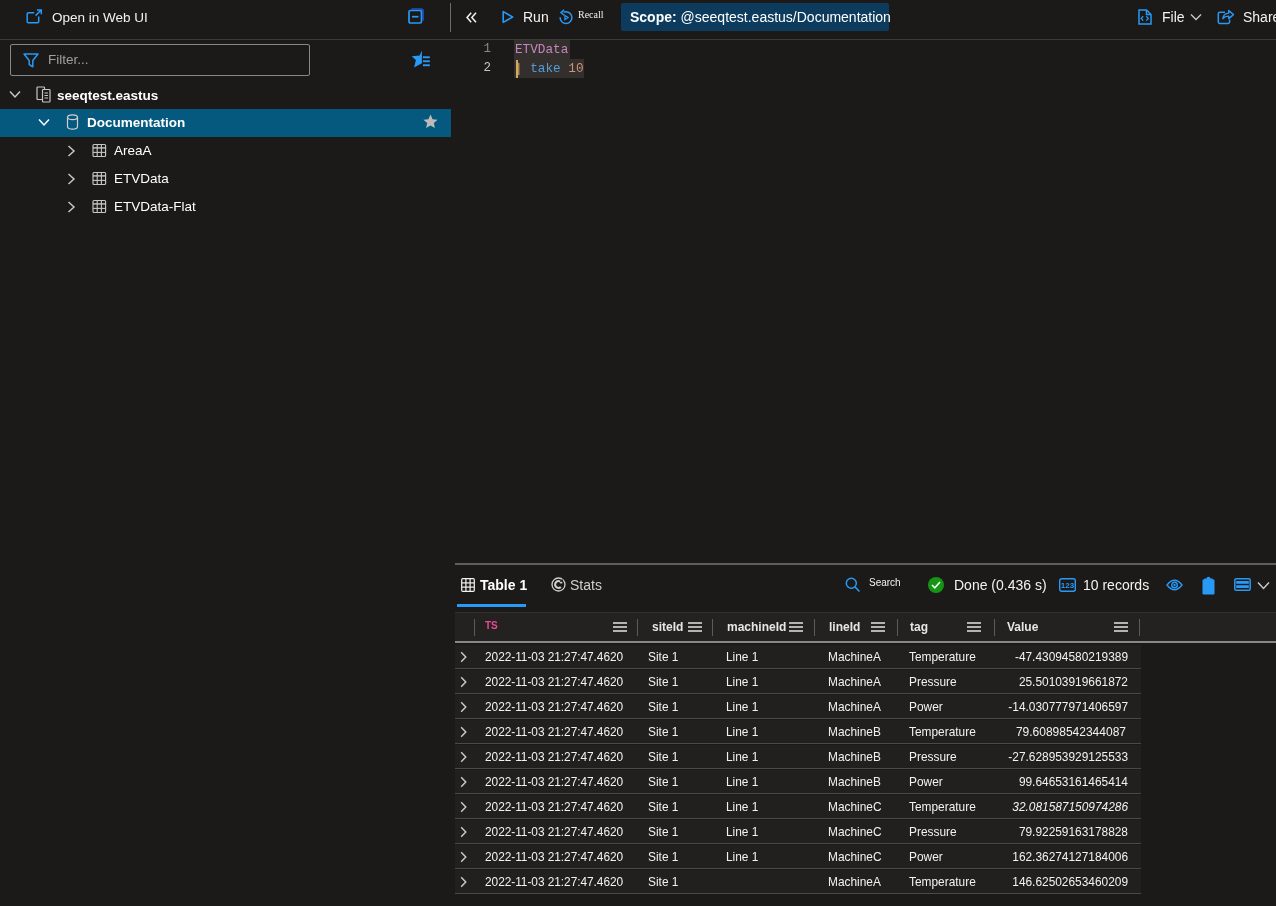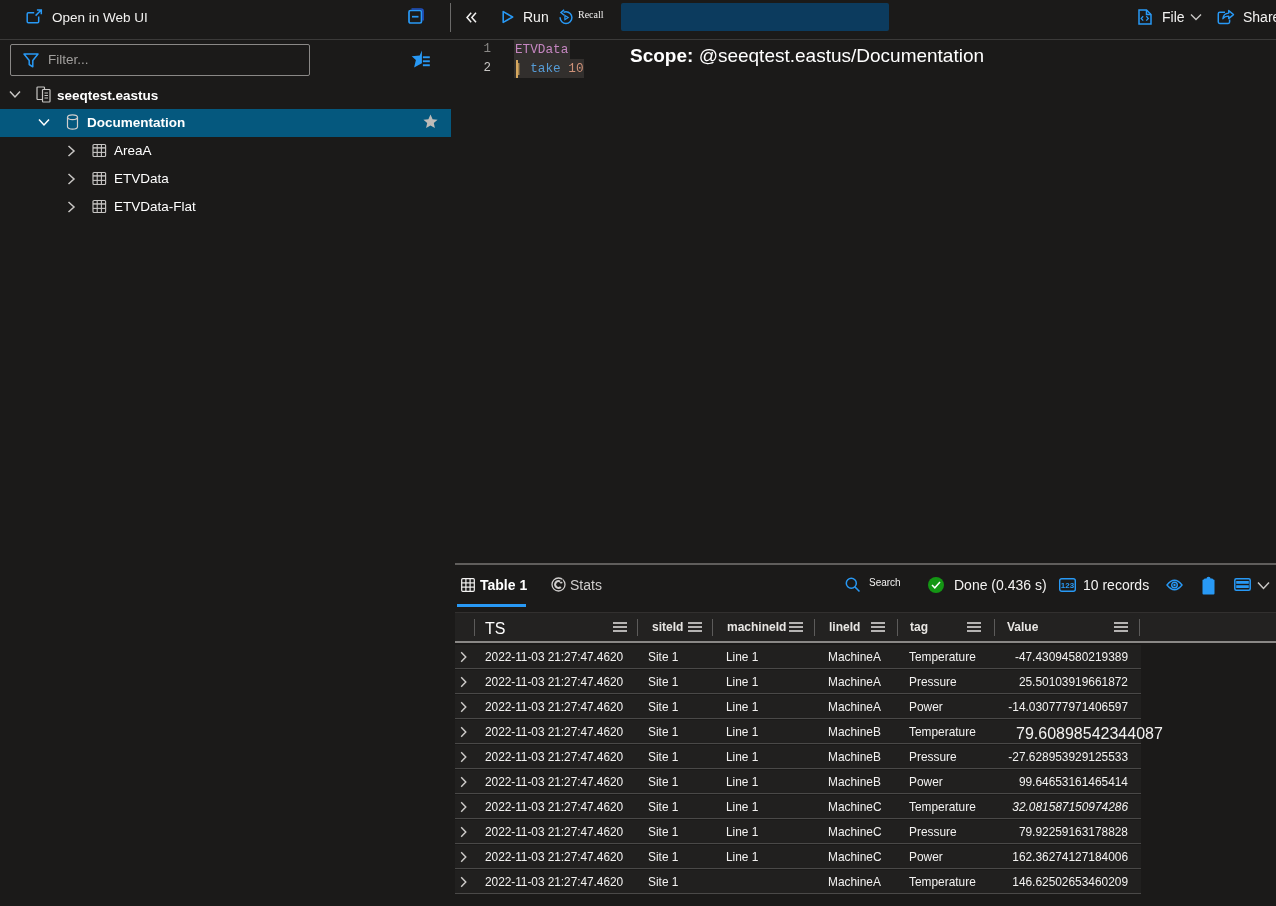--- a/index.html
+++ b/index.html
@@ -38,21 +38,21 @@
   <div class="abs" style="left:523px;top:9px;font-size:14px;color:#f3f2f1;">Run</div>
 
   <svg class="abs" style="left:558px;top:9px;" width="16" height="16" viewBox="0 0 16 16">
     <circle cx="8" cy="8.6" r="5.9" fill="none" stroke="#2899f5" stroke-width="1.5" stroke-dasharray="31 6.1" stroke-dashoffset="-24.5"></circle>
     <path d="M6.1 0.7 L3.0 3.5 L6.2 6.2" fill="none" stroke="#2899f5" stroke-width="1.5"></path>
     <path d="M6.9 6.5 L10.2 8.6 L6.9 10.7 Z" fill="none" stroke="#2899f5" stroke-width="1.2"></path>
   </svg>
   <div class="abs" style="left:578px;top:9px;font-size:10px;color:#f3f2f1;font-family:Liberation Serif, serif;">Recall</div>
 
   <div class="abs" style="left:621px;top:3px;width:268px;height:28px;background:#0c3b5e;border-radius:2px;"></div>
-  <div class="abs" style="left:630px;top:9px;font-size:19px;color:#ffffff;font-weight:bold;margin-top:36px;">Scope: <span style="font-weight:normal;">@seeqtest.eastus/Documentation</span></div>
+  <div class="abs" style="left:630px;top:9px;font-size:14px;color:#ffffff;font-weight:bold;">Scope: <span style="font-weight:normal;">@seeqtest.eastus/Documentation</span></div>
 
   <svg class="abs" style="left:1138px;top:9px;" width="14" height="16" viewBox="0 0 14 16">
     <path d="M1 1 h7.5 L13 5.5 V15 H1 Z" fill="none" stroke="#2899f5" stroke-width="1.5"></path>
     <path d="M8.5 1 V5.5 H13" fill="none" stroke="#2899f5" stroke-width="1.5"></path>
     <path d="M5.2 7.2 L3.2 9.4 L5.2 11.6 M8.3 7.2 L10.3 9.4 L8.3 11.6" fill="none" stroke="#2899f5" stroke-width="1.3"></path>
   </svg>
   <div class="abs" style="left:1162px;top:9px;font-size:14px;color:#f3f2f1;">File</div>
   <svg class="abs" style="left:1190px;top:13px;" width="12" height="8" viewBox="0 0 12 8">
     <path d="M1 1.5 L6 6.5 L11 1.5" fill="none" stroke="#c8c6c4" stroke-width="1.4"></path>
   </svg>
@@ -201,21 +201,21 @@
     <rect x="2.2" y="7.2" width="12.6" height="2.8" fill="#2899f5"></rect>
   </svg>
   <svg class="abs" style="left:1257px;top:581px;" width="13" height="9" viewBox="0 0 13 9">
     <path d="M1 1.5 L6.5 7.5 L12 1.5" fill="none" stroke="#c8c6c4" stroke-width="1.5"></path>
   </svg>
 
   <div class="abs" style="left:455px;top:612px;width:821px;height:1px;background:#32302f;"></div>
   <div class="abs" style="left:455px;top:613px;width:821px;height:28px;background:#232221;"></div>
   <div class="abs" style="left:455px;top:641px;width:821px;height:2px;background:#8a8886;"></div>
 
-  <div class="abs" style="left:485px;top:620px;font-size:16px;font-weight:normal;color:#ffffff;">TS</div>
+  <div class="abs" style="left:485px;top:620px;font-size:10px;font-weight:bold;color:#ec4899;">TS</div>
   <div class="abs" style="left:652px;top:620px;font-size:12px;font-weight:bold;color:#e8e6e3;">siteId</div>
   <div class="abs" style="left:727px;top:620px;font-size:12px;font-weight:bold;color:#e8e6e3;">machineId</div>
   <div class="abs" style="left:829px;top:620px;font-size:12px;font-weight:bold;color:#e8e6e3;">lineId</div>
   <div class="abs" style="left:910px;top:620px;font-size:12px;font-weight:bold;color:#e8e6e3;">tag</div>
   <div class="abs" style="left:1007px;top:620px;font-size:12px;font-weight:bold;color:#e8e6e3;">Value</div>
 
   <svg class="abs" style="left:613px;top:621px;" width="14" height="12" viewBox="0 0 14 12">
     <line x1="0" y1="2" x2="14" y2="2" stroke="#d0cecd" stroke-width="1.7"></line>
     <line x1="0" y1="6" x2="14" y2="6" stroke="#d0cecd" stroke-width="1.7"></line>
     <line x1="0" y1="10" x2="14" y2="10" stroke="#d0cecd" stroke-width="1.7"></line>
@@ -287,21 +287,21 @@
   <div class="abs" style="left:994px;top:700px;width:134px;text-align:right;font-size:11.9px;color:#f3f2f1;">-14.030777971406597</div>
   <div class="abs" style="left:455px;top:720px;width:686px;height:24px;background:#21201f;border-bottom:1px solid #4a4948;"></div>
   <svg class="abs" style="left:460px;top:726px;" width="7" height="12" viewBox="0 0 7 12">
         <path d="M1.2 1.2 L5.8 6 L1.2 10.8" fill="none" stroke="#cfcdcb" stroke-width="1.4"></path>
       </svg>
   <div class="abs" style="left:485px;top:725px;font-size:11.9px;letter-spacing:-0.05px;color:#f3f2f1;">2022-11-03 21:27:47.4620</div>
   <div class="abs" style="left:648px;top:725px;font-size:11.9px;color:#f3f2f1;">Site 1</div>
   <div class="abs" style="left:726px;top:725px;font-size:11.9px;color:#f3f2f1;">Line 1</div>
   <div class="abs" style="left:828px;top:725px;font-size:11.9px;color:#f3f2f1;">MachineB</div>
   <div class="abs" style="left:909px;top:725px;font-size:11.9px;color:#f3f2f1;">Temperature</div>
-  <div class="abs" style="left:1016px;top:725px;width:134px;text-align:center;font-size:16px;color:#f3f2f1;">79.60898542344087</div>
+  <div class="abs" style="left:992px;top:725px;width:134px;text-align:right;font-size:12px;color:#f3f2f1;">79.60898542344087</div>
   <div class="abs" style="left:455px;top:745px;width:686px;height:24px;background:#21201f;border-bottom:1px solid #4a4948;"></div>
   <svg class="abs" style="left:460px;top:751px;" width="7" height="12" viewBox="0 0 7 12">
         <path d="M1.2 1.2 L5.8 6 L1.2 10.8" fill="none" stroke="#cfcdcb" stroke-width="1.4"></path>
       </svg>
   <div class="abs" style="left:485px;top:750px;font-size:11.9px;letter-spacing:-0.05px;color:#f3f2f1;">2022-11-03 21:27:47.4620</div>
   <div class="abs" style="left:648px;top:750px;font-size:11.9px;color:#f3f2f1;">Site 1</div>
   <div class="abs" style="left:726px;top:750px;font-size:11.9px;color:#f3f2f1;">Line 1</div>
   <div class="abs" style="left:828px;top:750px;font-size:11.9px;color:#f3f2f1;">MachineB</div>
   <div class="abs" style="left:909px;top:750px;font-size:11.9px;color:#f3f2f1;">Pressure</div>
   <div class="abs" style="left:994px;top:750px;width:134px;text-align:right;font-size:11.9px;color:#f3f2f1;">-27.628953929125533</div>

